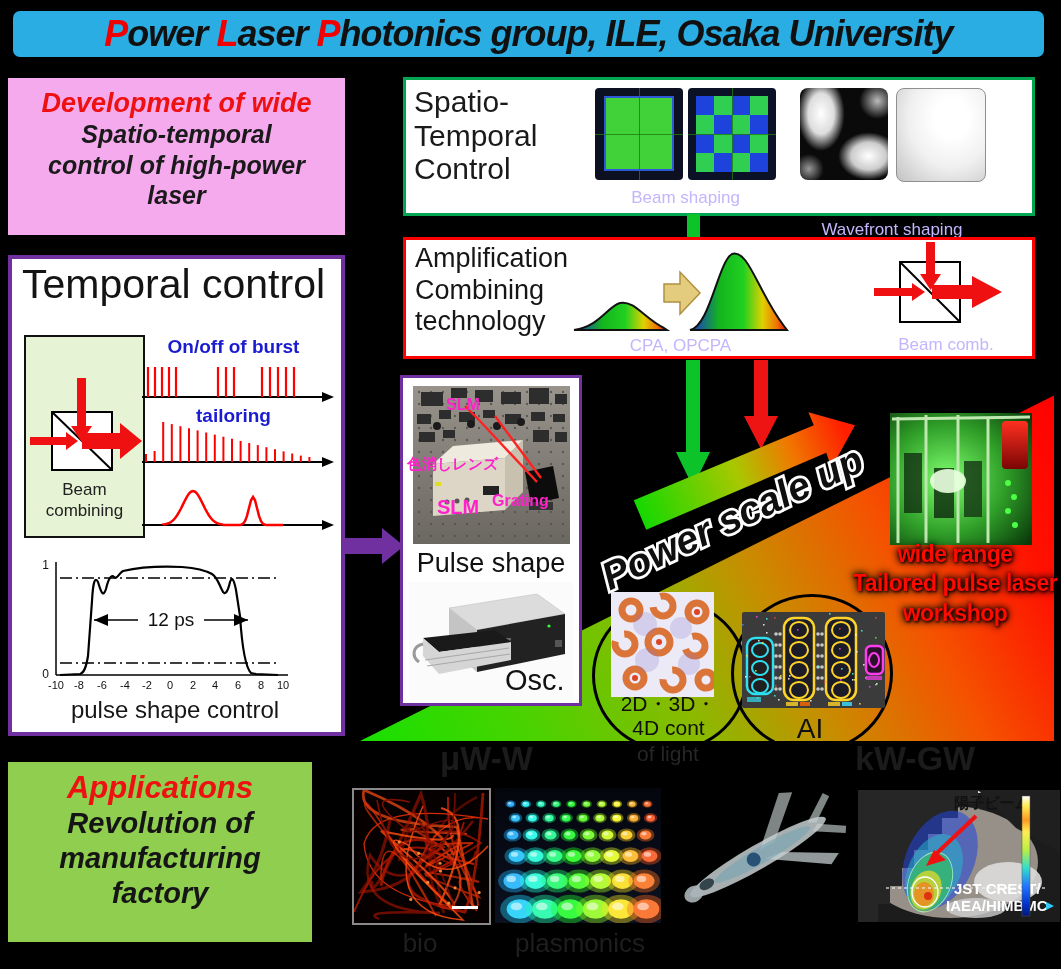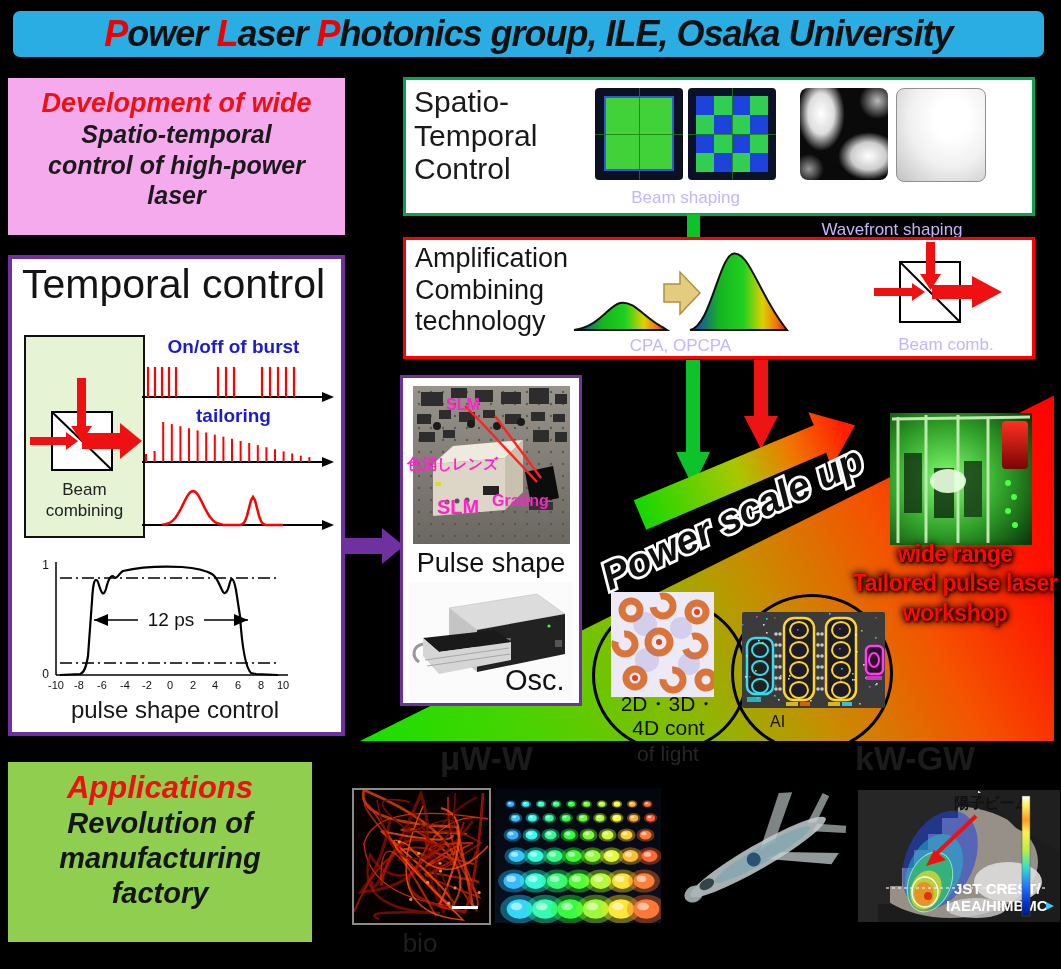--- a/index.html
+++ b/index.html
@@ -75,21 +75,21 @@
      color:#ff0a00;line-height:1.28;letter-spacing:-0.5px;
      text-shadow:0 0 6px #000,0 0 10px #000,1px 1px 3px #000;}
 
   .big-circle{border:3px solid #000;border-radius:50%;background:transparent;}
   #circle1{left:592px;top:599px;width:150px;height:147px;}
   #circle2{left:731px;top:594px;width:156px;height:153px;}
   #blob-img{left:611px;top:592px;width:103px;height:105px;}
   #ai-img{left:742px;top:612px;width:143px;height:96px;}
   #c1-label{left:596px;top:692px;width:145px;font-size:21px;color:#101010;text-align:center;line-height:1.15;}
   #of-light{left:608px;top:742px;width:120px;font-size:21px;color:#262626;text-align:center;}
-  #ai-label{left:770px;top:713px;width:80px;font-size:16px;color:#101010;}
+  #ai-label{left:770px;top:713px;width:80px;font-size:28px;color:#101010;text-align:center;}
   #uww{left:440px;top:740px;font-size:33px;font-weight:bold;color:#1b1b1b;}
   #kwgw{left:855px;top:739px;font-size:34px;font-weight:bold;color:#1b1b1b;}
 
   #apps-box{left:8px;top:762px;width:304px;height:180px;background:#8fce4e;text-align:center;
      font-weight:bold;font-style:italic;padding-top:8px;box-sizing:border-box;}
   #apps-title{font-size:31px;color:#ee1111;}
   #apps-body{font-size:29px;color:#151515;line-height:1.2;}
 
   #bio-img{left:352px;top:788px;width:139px;height:137px;border:2px solid #8a8a8a;background:#070000;box-sizing:border-box;}
   #plasm-img{left:495px;top:788px;width:166px;height:135px;}
@@ -782,14 +782,15 @@
     <line x1="118" y1="26" x2="78" y2="64" stroke="#ee1111" stroke-width="4"></line>
     <polygon points="68,76 76,60 88,70" fill="#ee1111"></polygon>
     <line x1="28" y1="98" x2="190" y2="98" stroke="#eeeeee" stroke-width="1.5" stroke-dasharray="3 3" opacity=".8"></line>
     <text x="134" y="18" text-anchor="middle" font-size="15" font-weight="bold" fill="#111">陽子ビーム</text>
     <text x="96" y="104" font-size="15" font-weight="bold" fill="#fff">JST CREST/</text>
     <text x="88" y="121" font-size="15" font-weight="bold" fill="#fff">IAEA/HIMBMC</text>
     <rect x="164" y="6" width="8" height="120" fill="url(#cbg)" stroke="#555" stroke-width=".5"></rect>
     <polygon points="196,116 188,112 188,120" fill="#33ccff"></polygon>
   </svg>
   <div id="bio-label" class="abs dark-label">bio</div>
+  <div id="plasm-label" class="abs dark-label">plasmonics</div>
 
 </div>
 
 </body></html>

